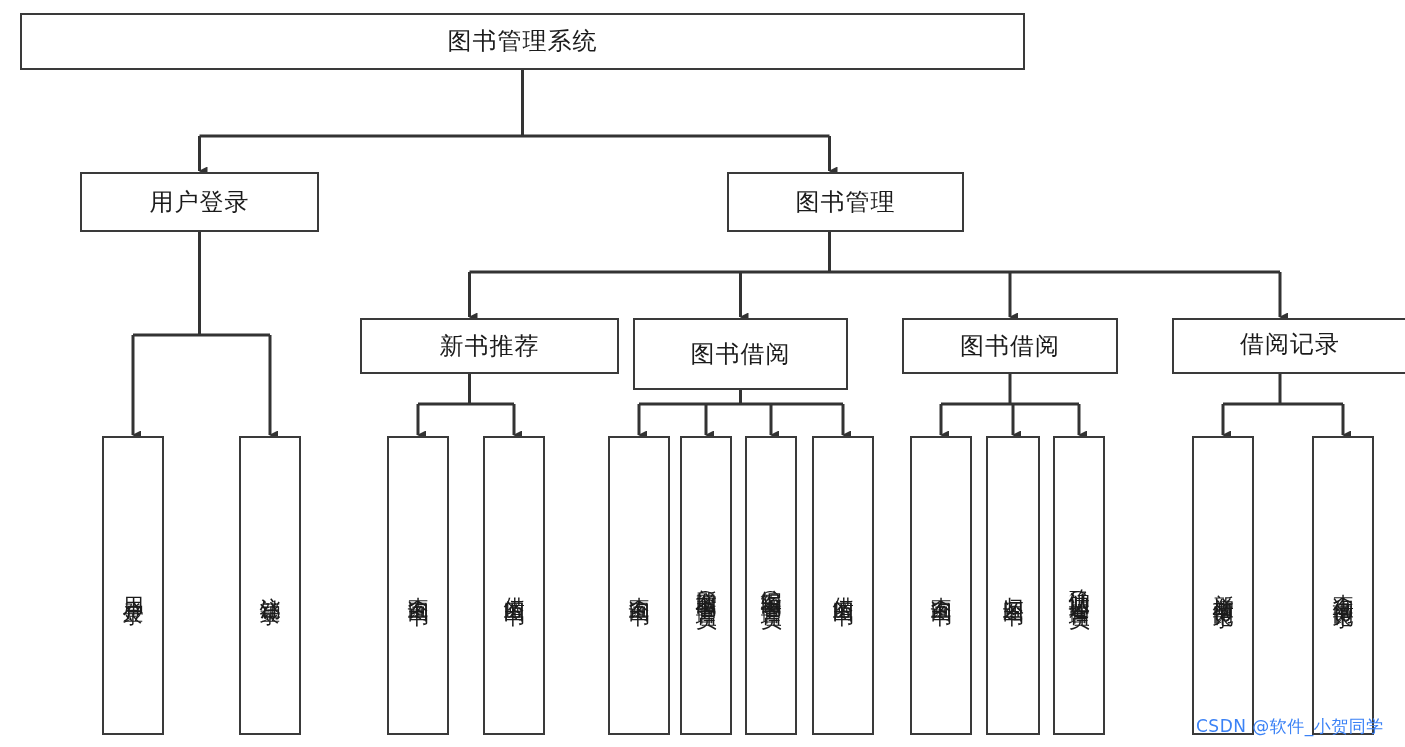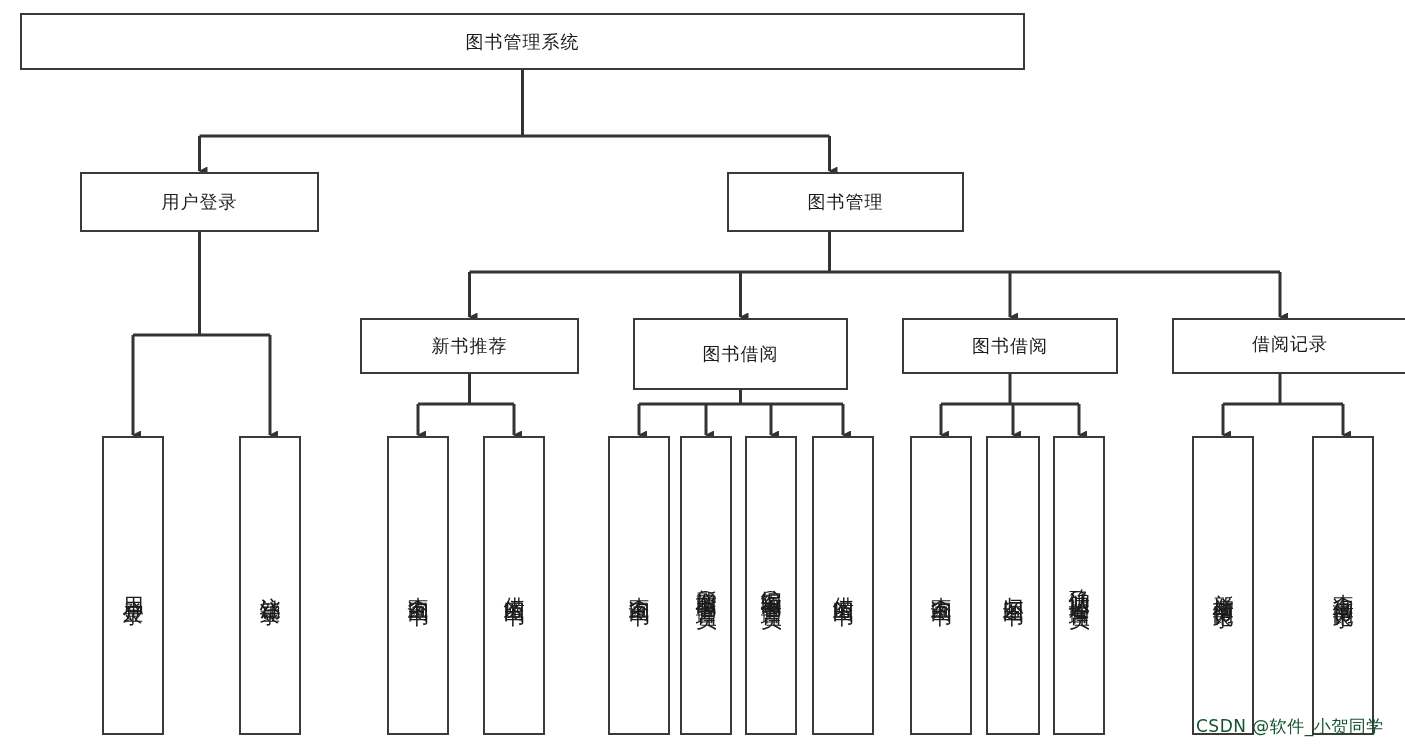--- a/index.html
+++ b/index.html
@@ -28,42 +28,42 @@
     position: absolute;
     box-sizing: border-box;
     background: #ffffff;
     border: 2px solid #3a3a3a;
     display: flex;
     align-items: center;
     justify-content: center;
     color: #1b1b1b;
   }
   .node.horiz {
-    font-size: 18px;
+    font-size: 24px;
     letter-spacing: 1px;
     line-height: 1.2;
   }
   .node.vert {
     writing-mode: vertical-rl;
     text-orientation: upright;
     font-size: 21px;
     line-height: 1.45;
     letter-spacing: 3px;
     padding: 6px 0;
   }
   .node.vert .nodetext {
     writing-mode: vertical-rl;
     text-orientation: upright;
     display: block;
     text-align: center;
   }
   .watermark {
     position: absolute;
     font-size: 17px;
-    color: #14532d;
+    color: #3b82f6;
     letter-spacing: 0.5px;
     white-space: nowrap;
     pointer-events: none;
   }
 </style>
 </head>
 <body>
 
 <div id="canvas">
 
@@ -113,21 +113,21 @@
   <div id="nodes-layer">
       <div class="node horiz" style="left: 20px; top: 13px; width: 1005px; height: 57px;">
         <span class="nodetext">图书管理系统</span>
       </div>
       <div class="node horiz" style="left: 80px; top: 172px; width: 239px; height: 60px;">
         <span class="nodetext">用户登录</span>
       </div>
       <div class="node horiz" style="left: 727px; top: 172px; width: 237px; height: 60px;">
         <span class="nodetext">图书管理</span>
       </div>
-      <div class="node horiz" style="left: 360px; top: 318px; width: 219px; height: 56px;">
+      <div class="node horiz" style="left: 360px; top: 318px; width: 259px; height: 56px;">
         <span class="nodetext">新书推荐</span>
       </div>
       <div class="node horiz" style="left: 633px; top: 318px; width: 215px; height: 72px;">
         <span class="nodetext">图书借阅</span>
       </div>
       <div class="node horiz" style="left: 902px; top: 318px; width: 216px; height: 56px;">
         <span class="nodetext">图书借阅</span>
       </div>
       <div class="node horiz" style="left: 1172px; top: 318px; width: 236px; height: 56px; font-family: Liberation Mono, monospace;">
         <span class="nodetext">借阅记录</span>

